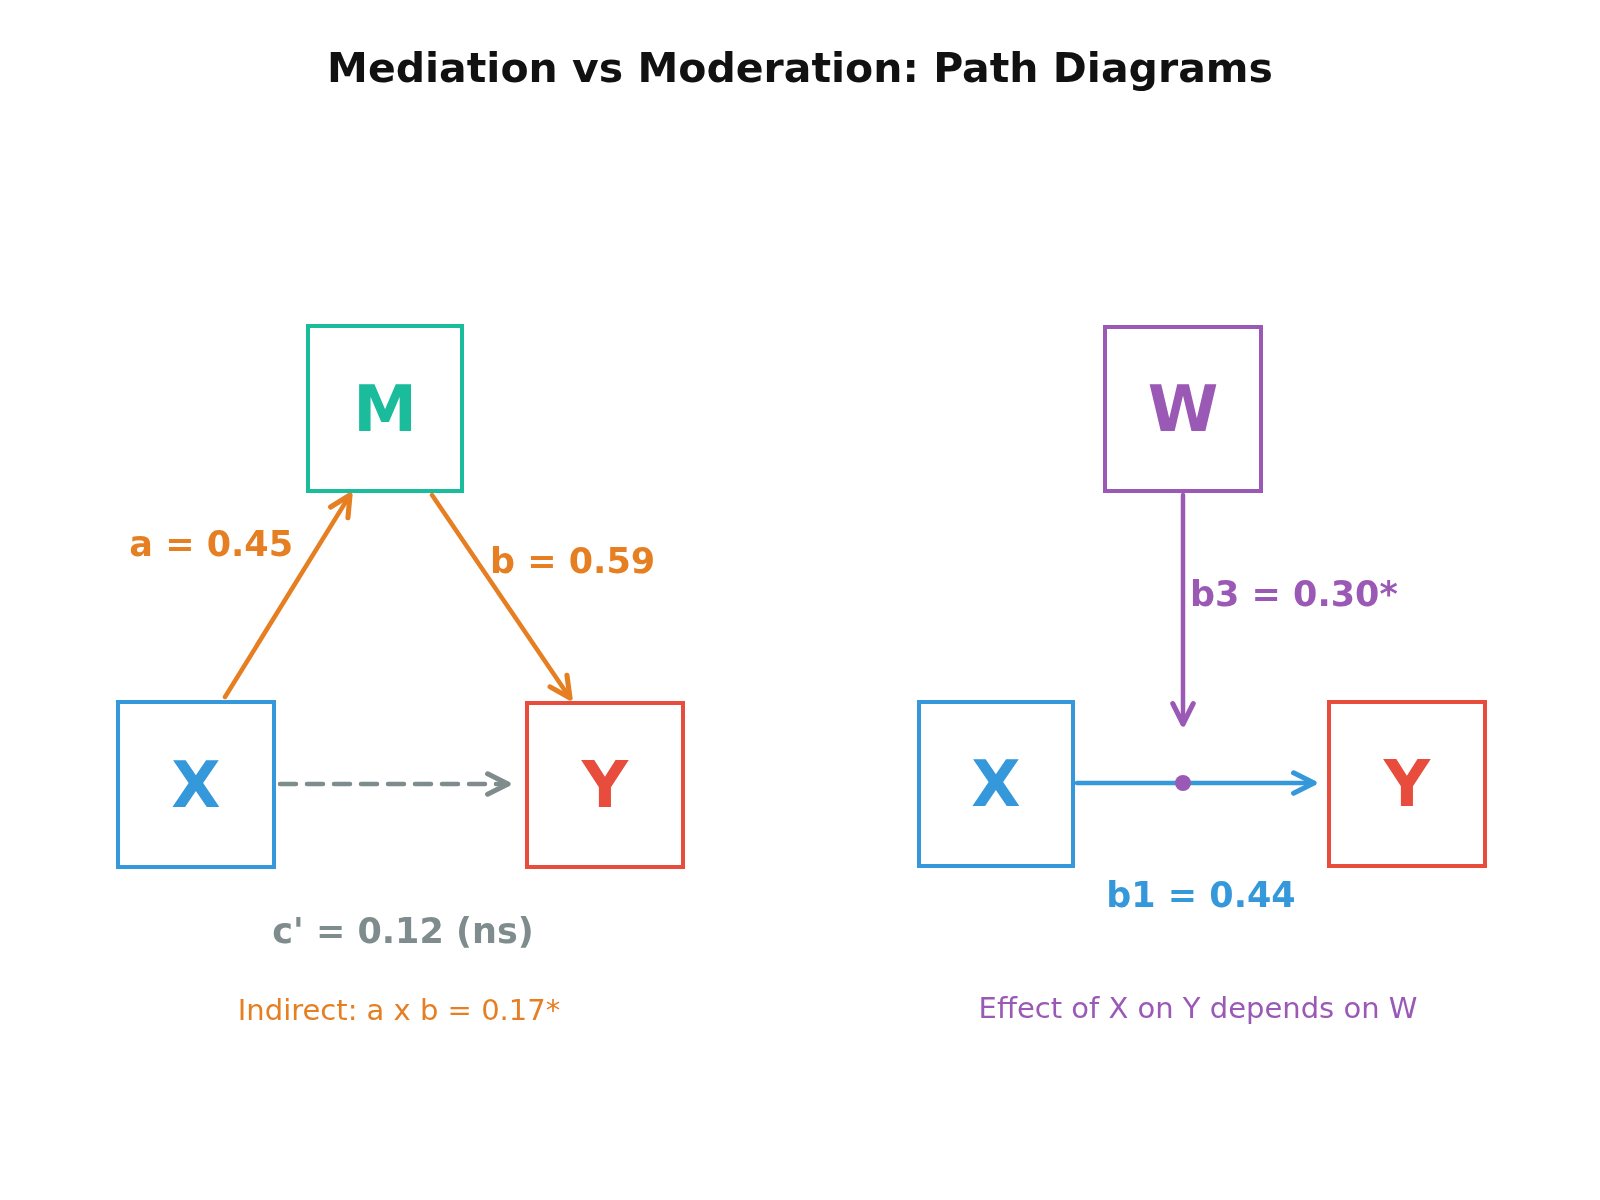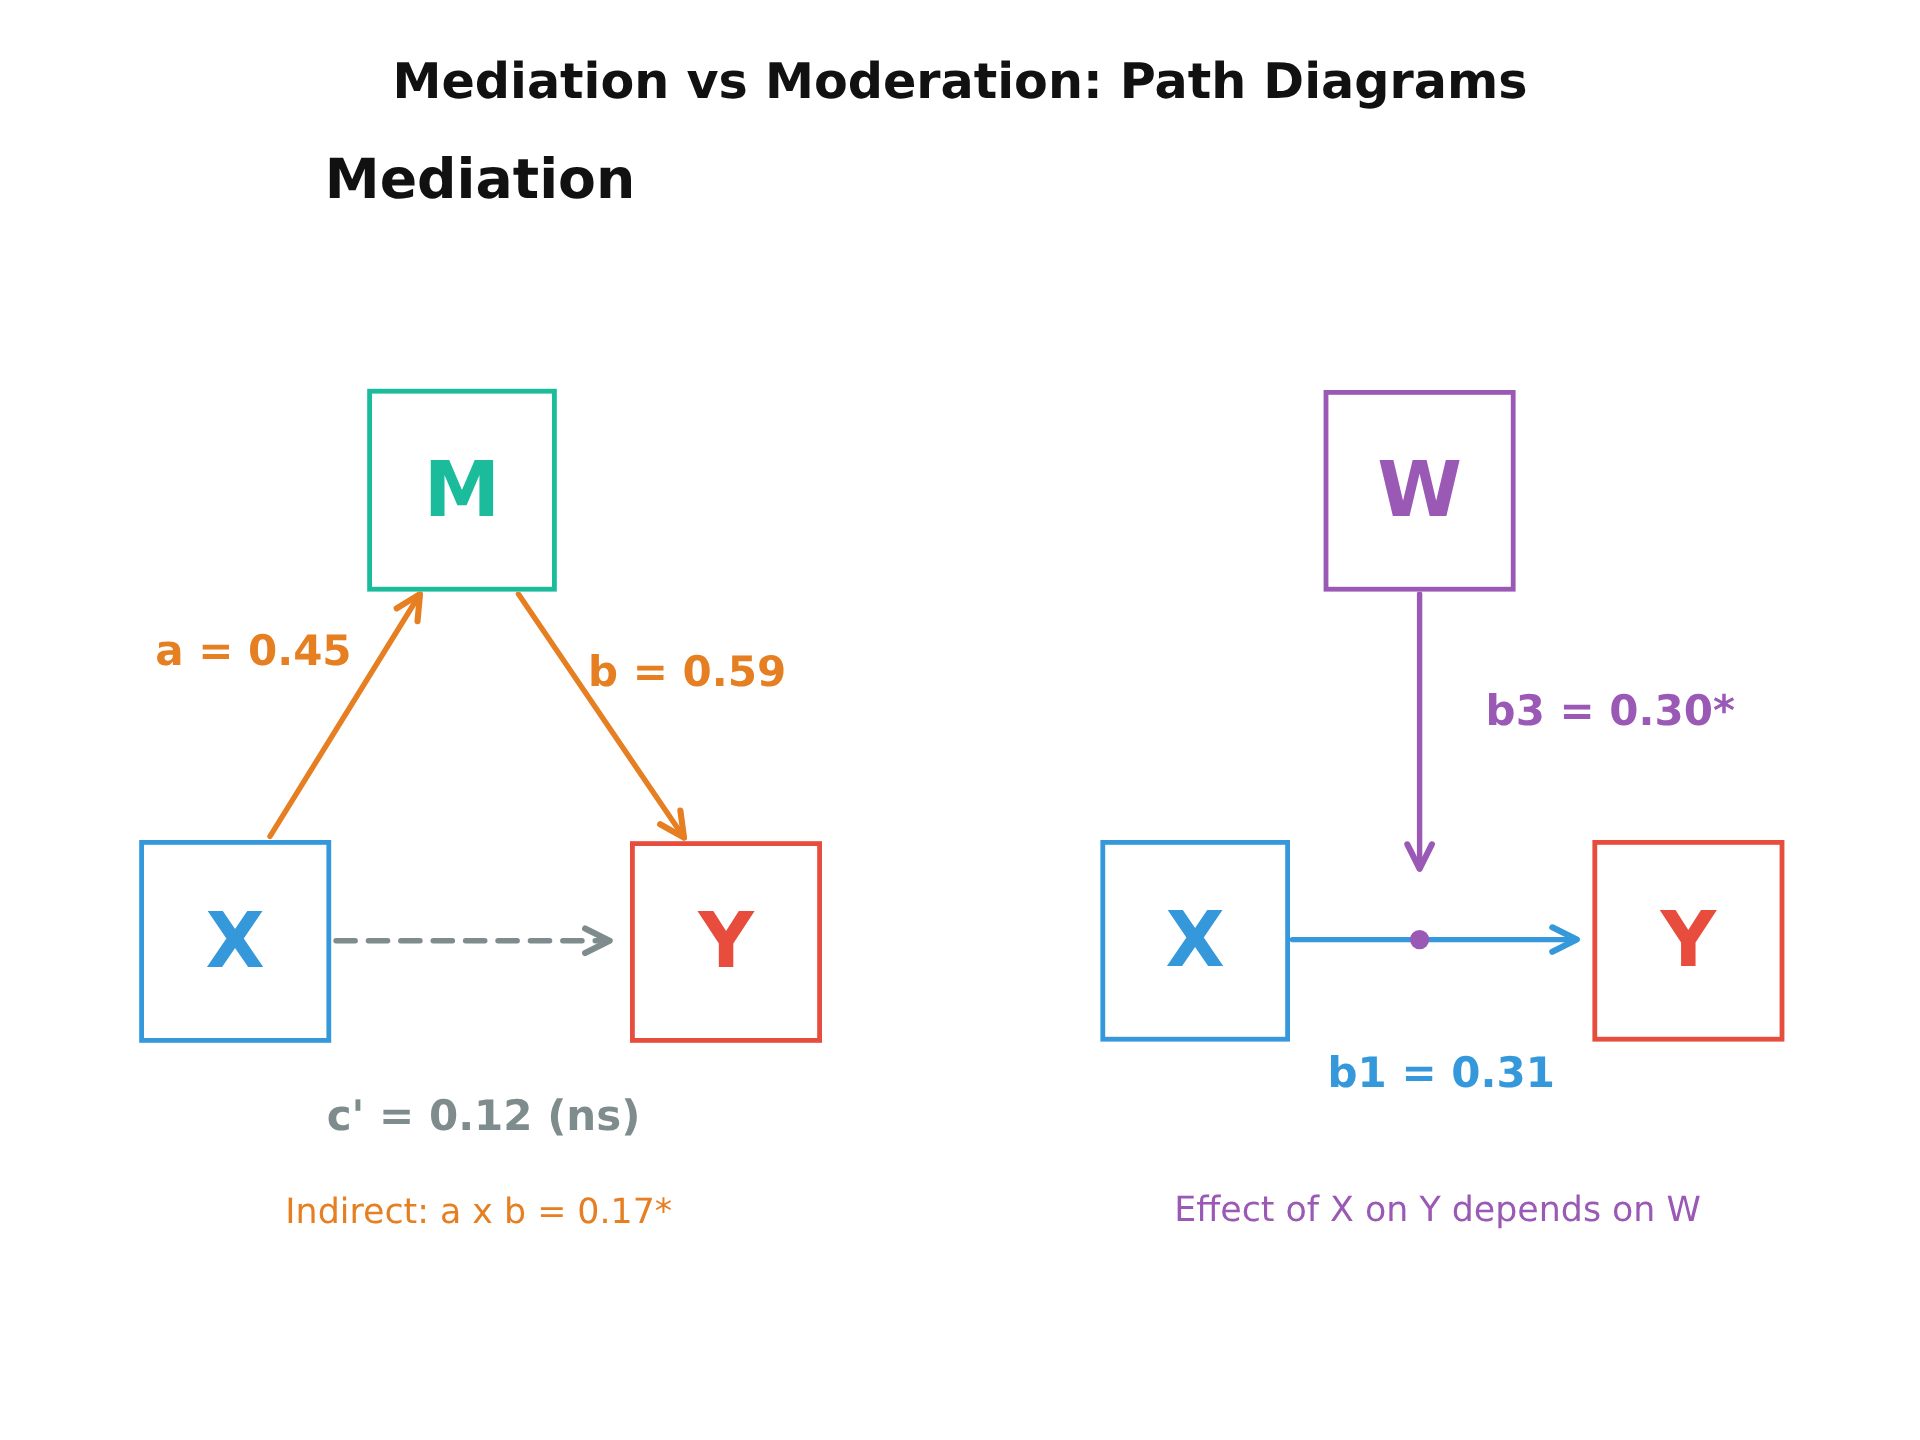--- a/index.html
+++ b/index.html
@@ -46,21 +46,20 @@
   .c-gray{color:var(--gray);}
   .c-purple{color:var(--purple);}
   .c-blue{color:var(--blue);}
 </style>
 </head>
 <body>
 
 <div id="canvas">
 
   <div class="lbl center bold fs-title c-text" style="left:800px;top:68px;">Mediation vs Moderation: Path Diagrams</div>
-  <div class="lbl center bold fs-head c-text" style="left:400px;top:149px;">Mediation</div>
 
   <svg id="arrows">
     <defs>
       <marker id="mk-orange" markerUnits="userSpaceOnUse" markerWidth="34" markerHeight="34" viewBox="0 0 30 30" refX="24" refY="15" orient="auto">
         <path class="mh stroke-orange" d="M6,6 L24,15 L6,24"></path>
       </marker>
       <marker id="mk-gray" markerUnits="userSpaceOnUse" markerWidth="34" markerHeight="34" viewBox="0 0 30 30" refX="24" refY="15" orient="auto">
         <path class="mh stroke-gray" d="M6,6 L24,15 L6,24"></path>
       </marker>
       <marker id="mk-purple" markerUnits="userSpaceOnUse" markerWidth="34" markerHeight="34" viewBox="0 0 30 30" refX="24" refY="15" orient="auto">
@@ -102,17 +101,17 @@
   </div>
   <div class="node red" style="left:1327px;top:700px;width:152px;height:160px;">
     <span class="letter">Y</span>
   </div>
 
   <div class="lbl midright bold fs-edge c-orange" style="left:293px;top:544px;">a = 0.45</div>
   <div class="lbl midleft bold fs-edge c-orange" style="left:490px;top:561px;">b = 0.59</div>
   <div class="lbl center bold fs-edge c-gray" style="left:403px;top:895px;margin-top:36px;">c' = 0.12 (ns)</div>
   <div class="lbl center fs-cap c-orange" style="left:399px;top:1010px;">Indirect: a x b = 0.17*</div>
 
-  <div class="lbl midleft bold fs-edge c-purple" style="left:1190px;top:594px;margin-left:48px;">b3 = 0.30*</div>
-  <div class="lbl center bold fs-edge c-blue" style="left:1201px;top:895px;">b1 = 0.31</div>
+  <div class="lbl midleft bold fs-edge c-purple" style="left:1190px;top:594px;">b3 = 0.30*</div>
+  <div class="lbl center bold fs-edge c-blue" style="left:1201px;top:895px;">b1 = 0.44</div>
   <div class="lbl center fs-cap c-purple" style="left:1198px;top:1008px;">Effect of X on Y depends on W</div>
 
 </div>
 
 </body></html>

